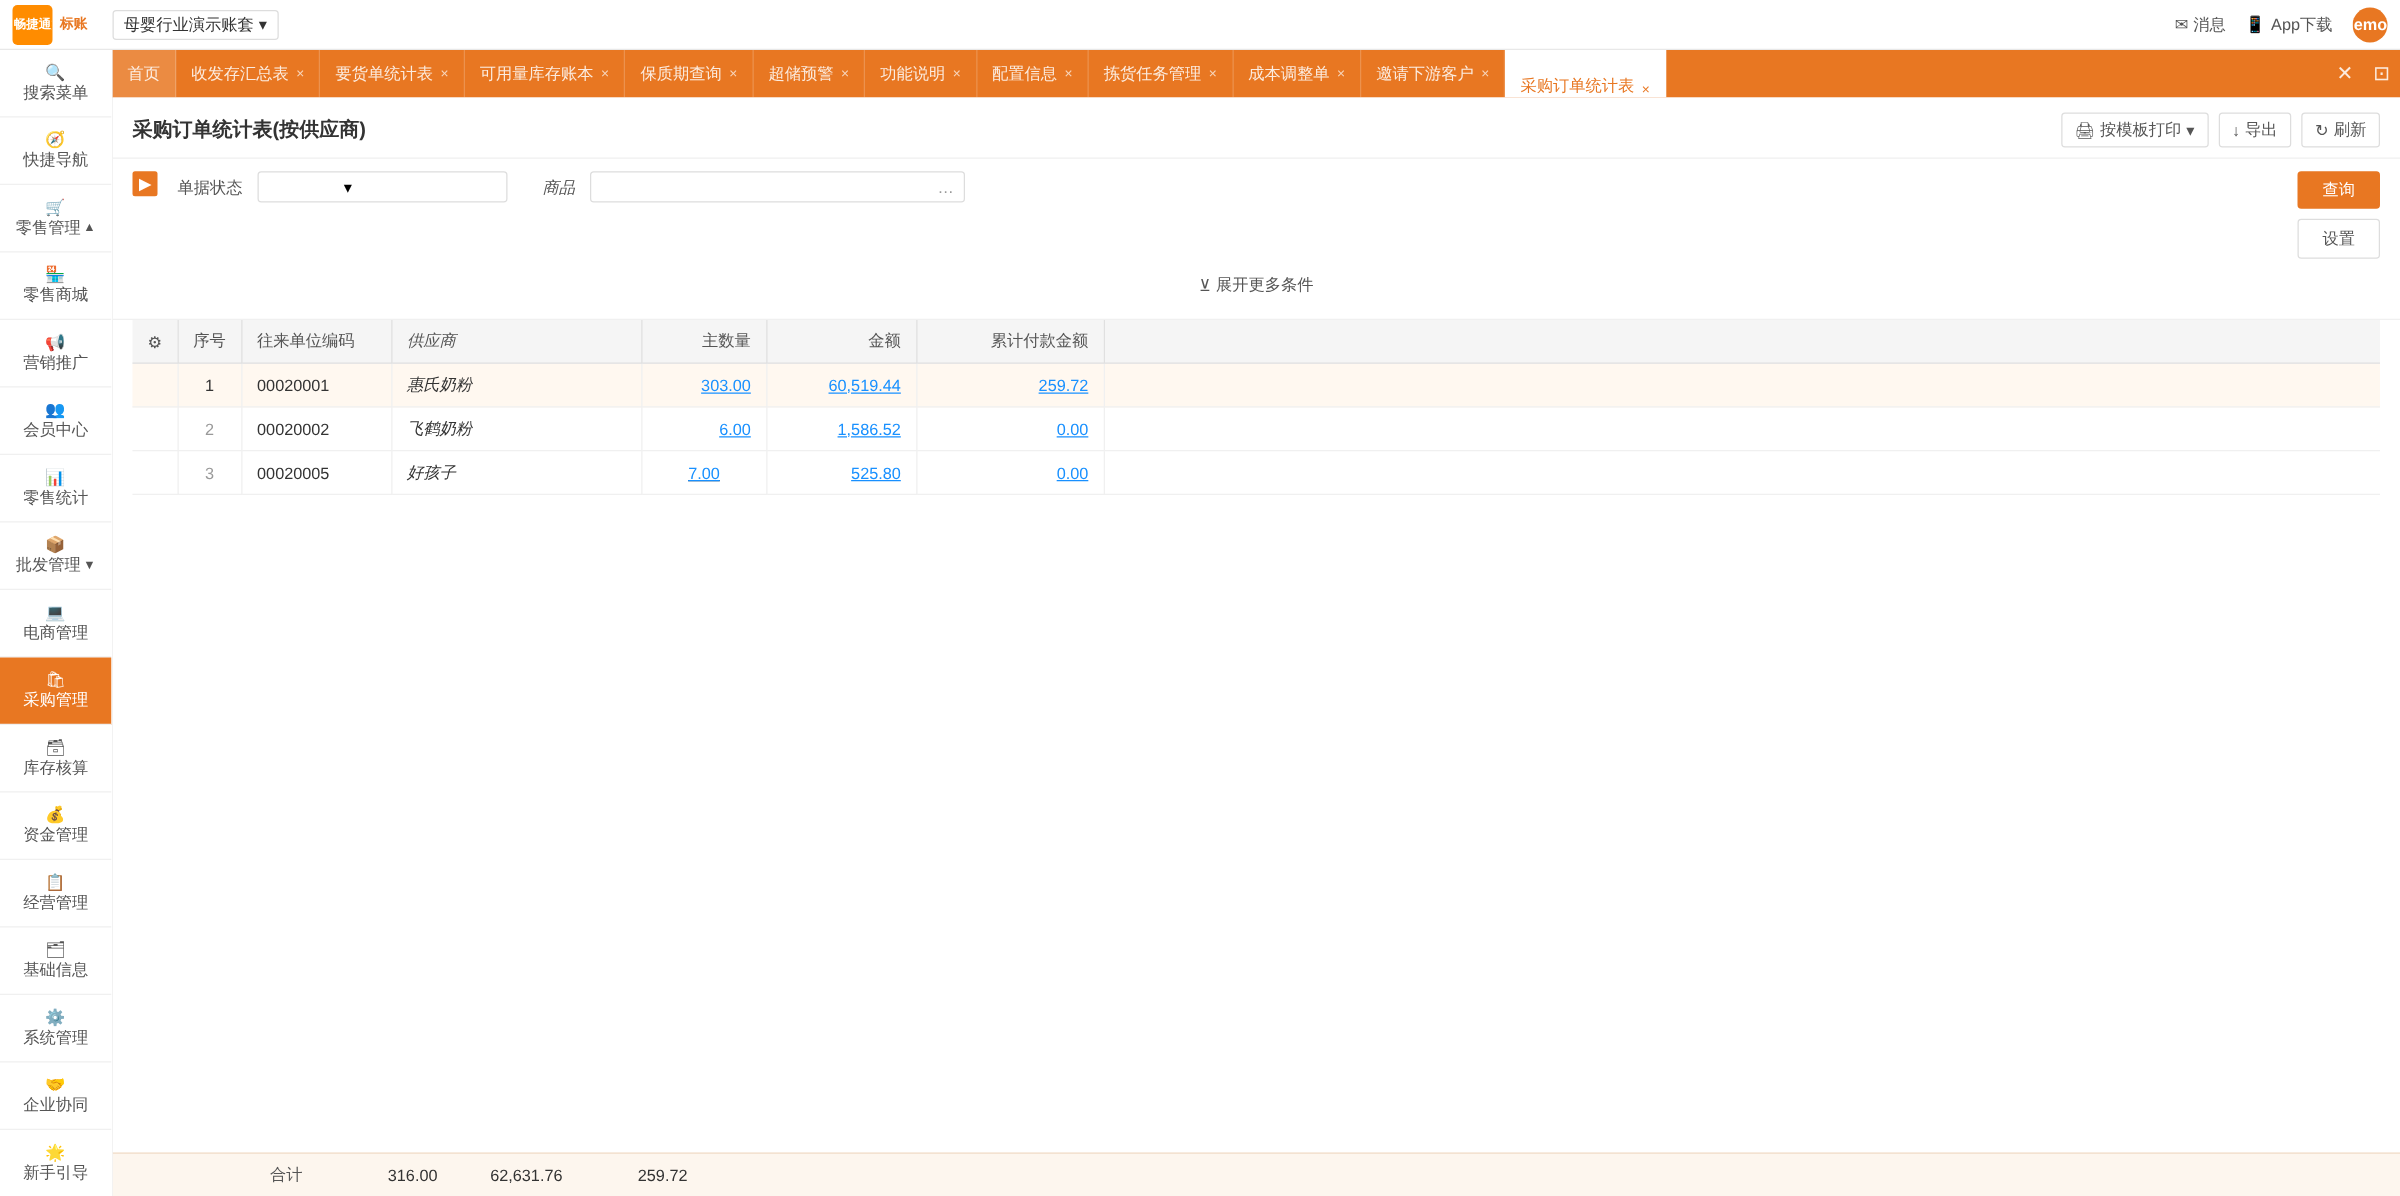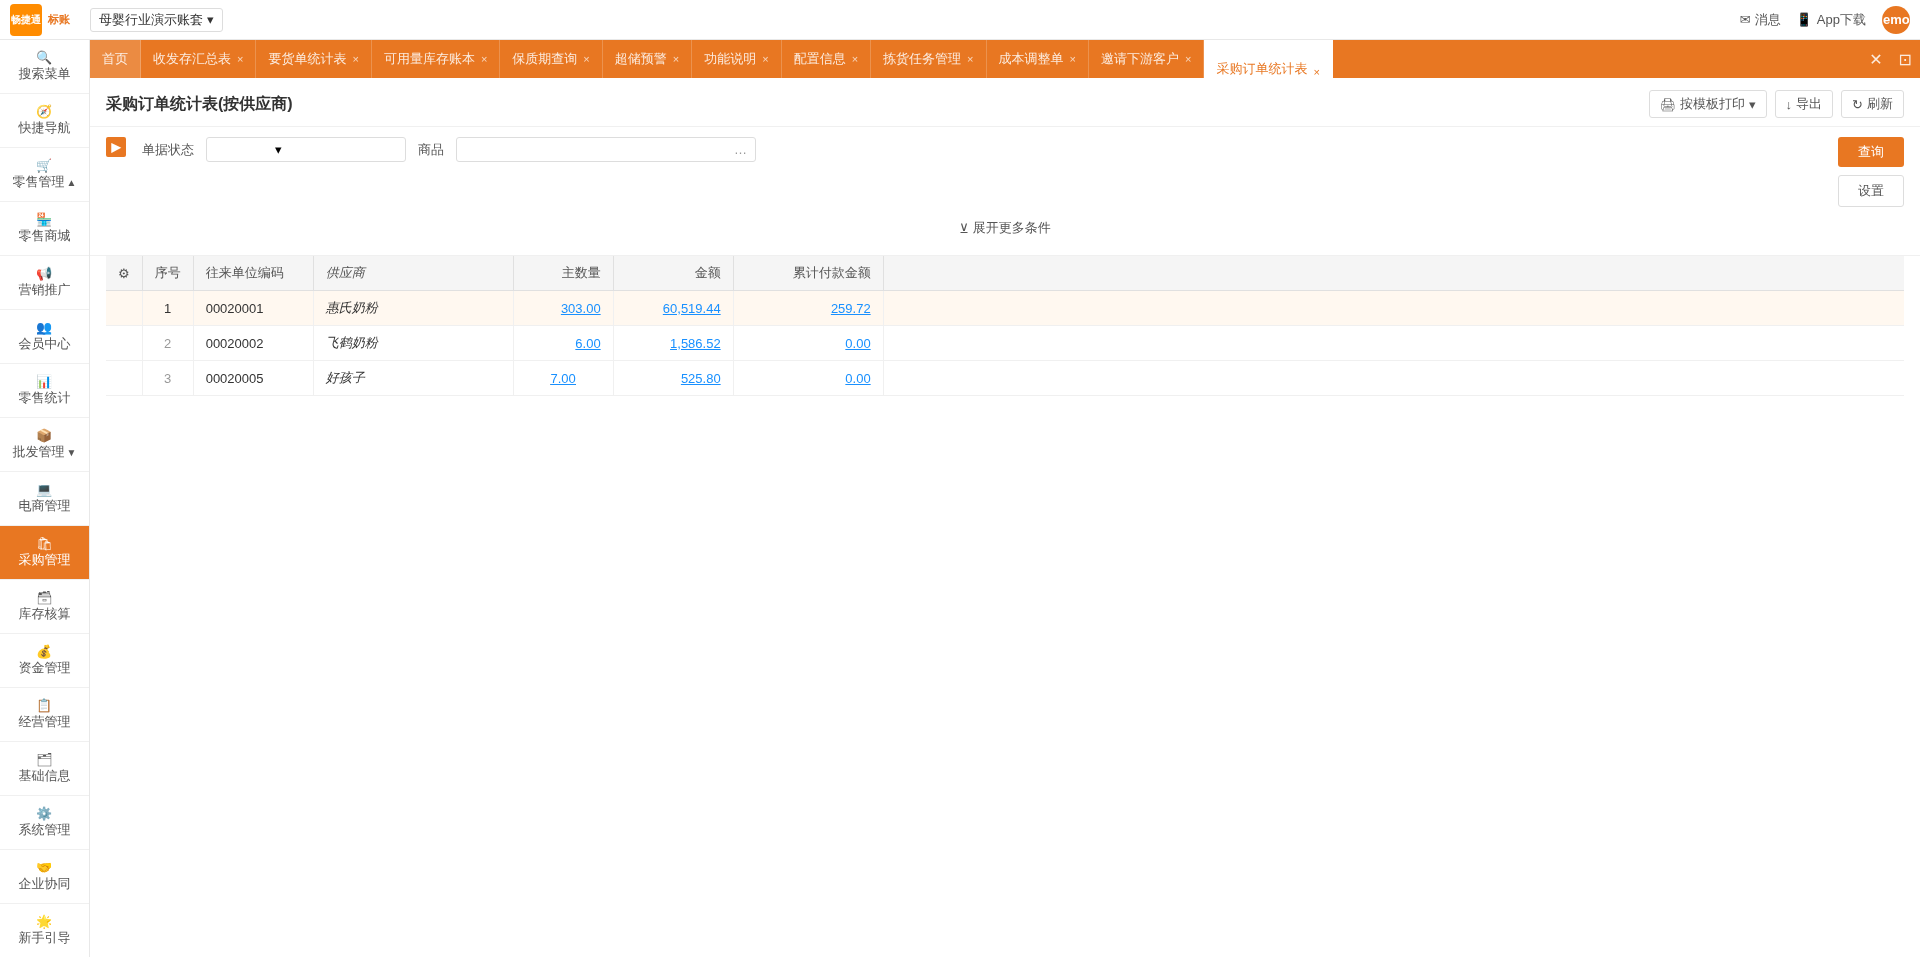--- a/index.html
+++ b/index.html
@@ -290,21 +290,21 @@
       <div class="filter-area">
         <div class="filter-top-row">
           <div class="toggle-icon">▶</div>
           <div class="filter-col-left">
             <div class="filter-row">
               <span class="filter-label">单据状态</span>
               <div class="filter-select">
                 <span class="filter-select-text"></span>
                 <span>▾</span>
               </div>
-              <span class="filter-label" style="margin-left:0;">商品</span>
+              <span class="filter-label" style="margin-left:16px;font-style:italic;">商品</span>
               <div class="filter-input" style="flex:1; min-width:300px;">
                 <span class="filter-input-text"></span>
                 <span style="color:#999;cursor:pointer;">…</span>
               </div>
             </div>
           </div>
           <div class="filter-actions">
             <button class="btn-query">查询</button>
             <button class="btn-setting">设置</button>
           </div>
@@ -361,15 +361,22 @@
     <td class="col-supplier">好孩子</td>
     <td class="col-qty" style="text-align:center;text-decoration:underline;"><span class="link-text">7.00</span></td>
     <td class="col-amount" style="text-align:right;"><span class="link-text">525.80</span></td>
     <td class="col-paid" style="text-align:right;"><span class="link-text">0.00</span></td>
     <td></td>
   </tr>
             </tbody>
         </table>
       </div>
 
+      <div class="table-footer">
+
+        <div class="footer-label">合计</div>
+        <div class="footer-val">316.00</div>
+        <div class="footer-val">62,631.76</div>
+        <div class="footer-val">259.72</div>
+      </div>
     </div>
   </div>
 </div>
 
 </body></html>

